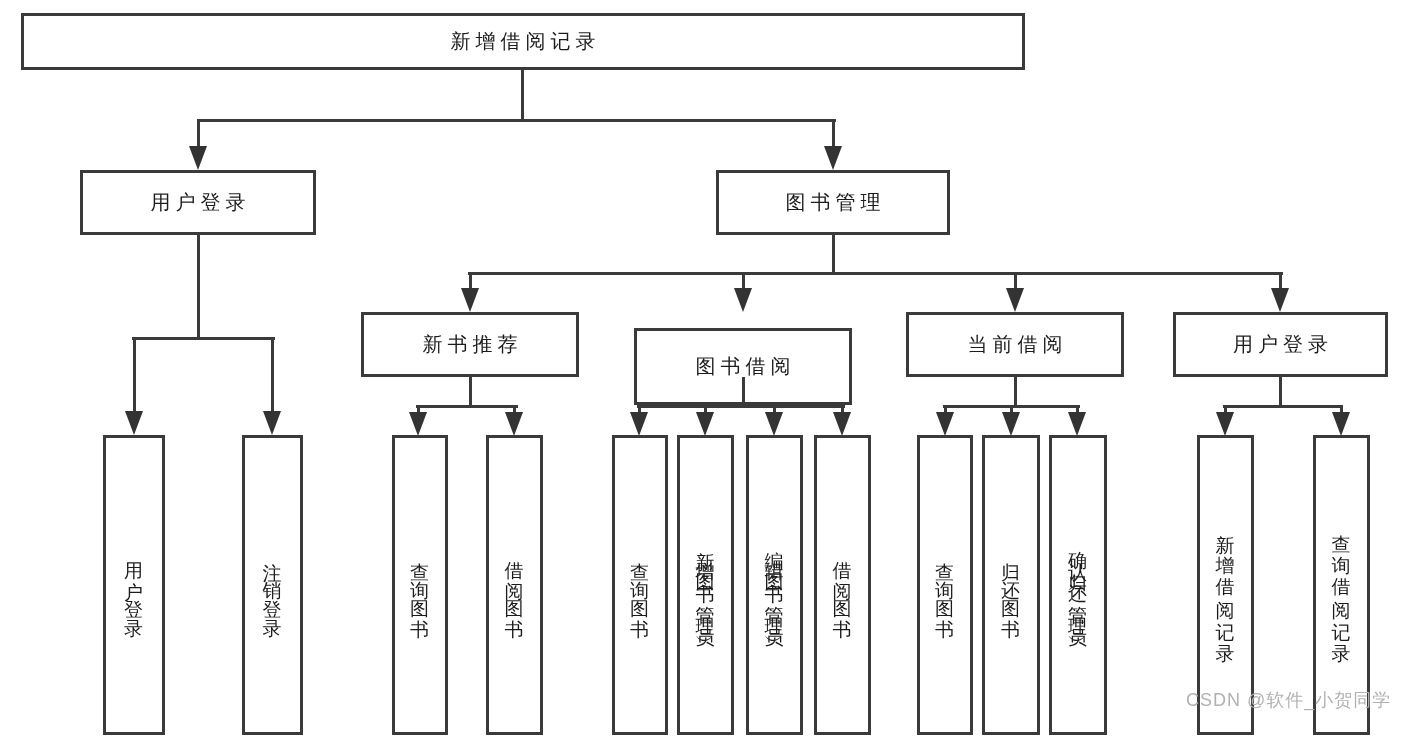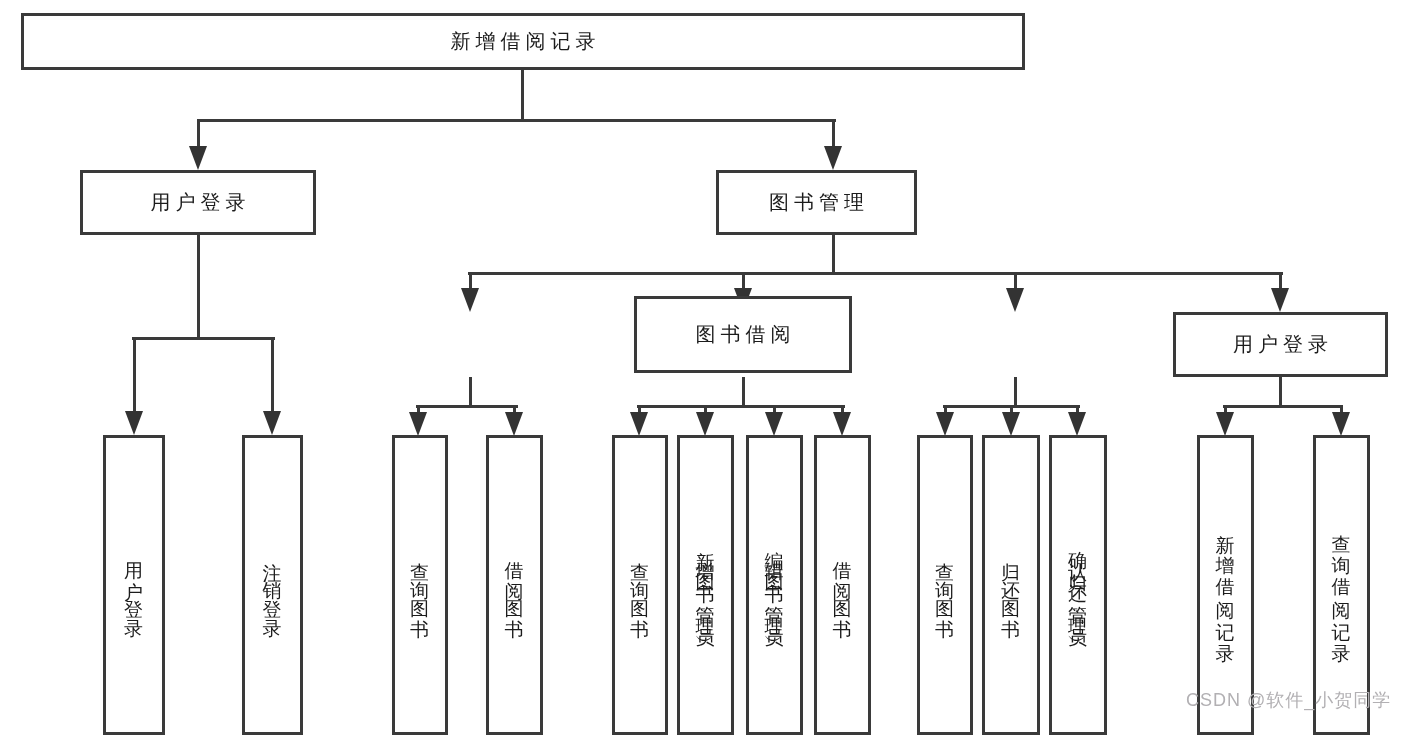--- a/index.html
+++ b/index.html
@@ -45,41 +45,43 @@
   <div class="box h" style="left:21px; top:13px; width:1004px; height:57px;">新增借阅记录</div>
 
   <div class="ln" style="left:521px; top:70px; width:3px; height:52px;"></div>
   <div class="ln" style="left:197px; top:119px; width:639px; height:3px;"></div>
   <div class="ln" style="left:197px; top:119px; width:3px; height:32px;"></div>
   <div class="arw" style="left:189px; top:146px;"></div>
   <div class="ln" style="left:832px; top:119px; width:3px; height:32px;"></div>
   <div class="arw" style="left:824px; top:146px;"></div>
 
   <div class="box h" style="left:80px; top:170px; width:236px; height:65px;">用户登录</div>
-  <div class="box h" style="left:716px; top:170px; width:201px; height:65px;">图书管理</div>
+  <div class="box h" style="left:716px; top:170px; width:234px; height:65px;">图书管理</div>
 
   <div class="ln" style="left:197px; top:235px; width:3px; height:104px;"></div>
   <div class="ln" style="left:132px; top:337px; width:143px; height:3px;"></div>
   <div class="ln" style="left:133px; top:337px; width:3px; height:78px;"></div>
   <div class="arw" style="left:125px; top:411px;"></div>
   <div class="ln" style="left:271px; top:337px; width:3px; height:78px;"></div>
   <div class="arw" style="left:263px; top:411px;"></div>
 
   <div class="ln" style="left:832px; top:235px; width:3px; height:40px;"></div>
   <div class="ln" style="left:468px; top:272px; width:815px; height:3px;"></div>
   <div class="ln" style="left:469px; top:272px; width:3px; height:20px;"></div>
   <div class="arw" style="left:461px; top:288px;"></div>
   <div class="ln" style="left:742px; top:272px; width:3px; height:20px;"></div>
   <div class="arw" style="left:734px; top:288px;"></div>
   <div class="ln" style="left:1014px; top:272px; width:3px; height:20px;"></div>
   <div class="arw" style="left:1006px; top:288px;"></div>
   <div class="ln" style="left:1279px; top:272px; width:3px; height:20px;"></div>
   <div class="arw" style="left:1271px; top:288px;"></div>
 
-  <div class="box h" style="left:634px; top:296px; width:218px; height:77px;">图书借阅</div>
+  <div class="box h" style="left:361px; top:312px; width:218px; height:65px;">新书推荐</div>
+  <div class="box h" style="left:634px; top:328px; width:218px; height:77px;">图书借阅</div>
+  <div class="box h" style="left:906px; top:312px; width:218px; height:65px;">当前借阅</div>
   <div class="box h" style="left:1173px; top:312px; width:215px; height:65px;">用户登录</div>
 
   <div class="ln" style="left:469px; top:377px; width:3px; height:30px;"></div>
   <div class="ln" style="left:416px; top:405px; width:102px; height:3px;"></div>
   <div class="ln" style="left:417px; top:405px; width:3px; height:12px;"></div>
   <div class="arw" style="left:409px; top:412px;"></div>
   <div class="ln" style="left:513px; top:405px; width:3px; height:12px;"></div>
   <div class="arw" style="left:505px; top:412px;"></div>
 
   <div class="ln" style="left:742px; top:377px; width:3px; height:30px;"></div>

